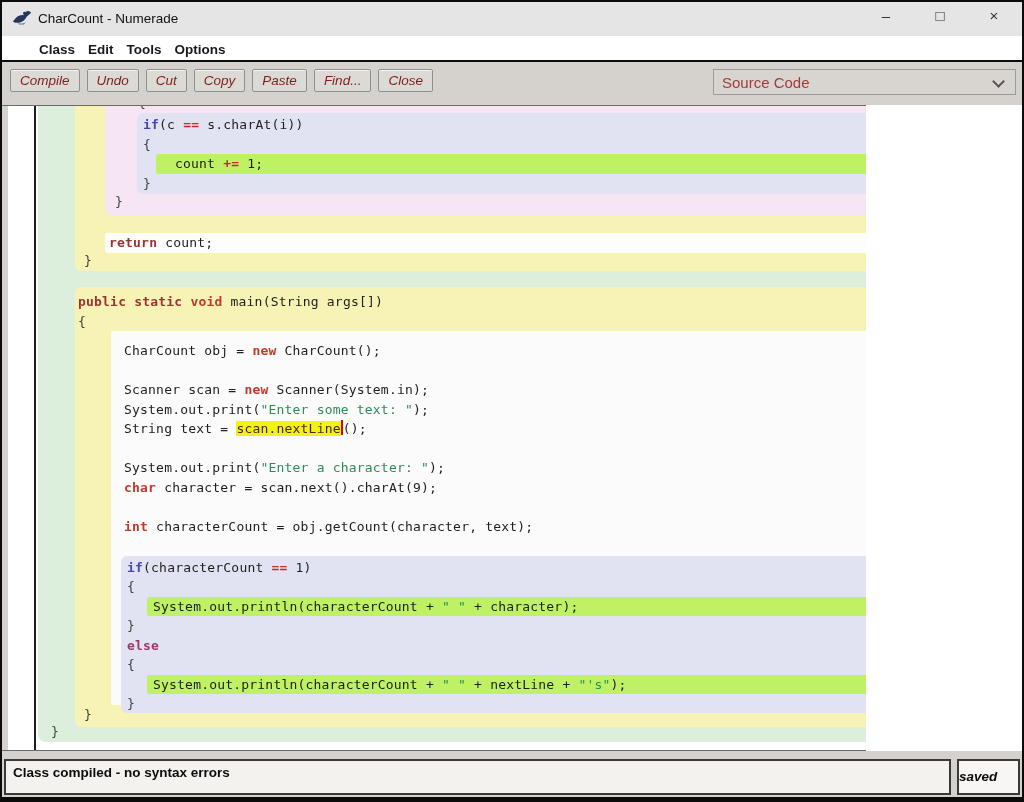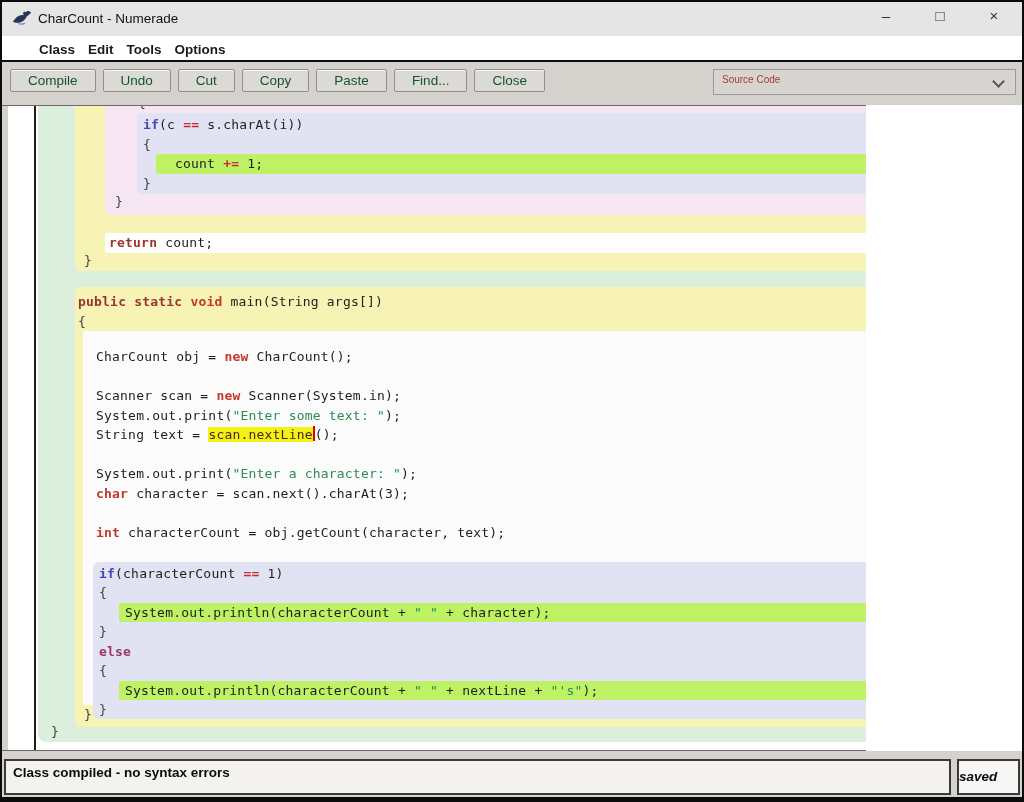--- a/index.html
+++ b/index.html
@@ -15,25 +15,25 @@
 
   
   .menubar{position:absolute;left:15px;top:36px;width:1009px;height:22px;display:flex;gap:13px;
     padding-left:22px;box-sizing:border-box;align-items:center;}
   .menubar span{font-size:13.5px;font-weight:600;color:#191919;}
   .menuline{position:absolute;left:0;top:58px;width:1020px;height:2px;background:#0c0c0c;}
 
   
   .toolbar{position:absolute;left:0;top:60px;width:1020px;height:43px;background:#d5d2cd;}
   .tb-buttons{position:absolute;left:8px;top:7px;display:flex;gap:7px;}
-  .tb-btn{background:#dcdad5;border:1px solid #8f8f8f;border-radius:2px;padding:3px 17px;
-    font-size:13.5px;color:#14532d;box-shadow:inset 0 1px 0 #f6f6f4;font-family:"Liberation Sans",sans-serif;}
+  .tb-btn{background:#dcdad5;border:1px solid #8f8f8f;border-radius:2px;padding:3px 9px;
+    font-size:13.5px;color:#7f1d1d;box-shadow:inset 0 1px 0 #f6f6f4;font-family:"Liberation Sans",sans-serif;font-style:italic;}
   .combo{position:absolute;left:711px;top:7px;width:303px;height:26px;background:#d8d5d0;
     border:1px solid #9b9b9b;box-sizing:border-box;}
-  .combo-value{position:absolute;left:8px;top:4px;font-size:10px;color:#a33b3b;}
+  .combo-value{position:absolute;left:8px;top:4px;font-size:15px;color:#a33b3b;}
   .combo-chev{position:absolute;right:12px;top:7px;width:7px;height:7px;
     border-right:2px solid #555;border-bottom:2px solid #555;transform:rotate(45deg);}
 
   
   .panel{position:absolute;left:0;top:103px;width:864px;height:646px;background:#fff;
     border-top:1px solid #6a6a6a;border-bottom:1px solid #6a6a6a;box-sizing:border-box;overflow:hidden;
     font-family:"DejaVu Sans Mono",monospace;font-size:13px;color:#1e1e1e;letter-spacing:0.2px;}
   .gutter{position:absolute;left:0;top:0;bottom:0;width:34px;background:#fff;
     border-left:6px solid #d5d2cd;border-right:2px solid #1d1d1d;box-sizing:border-box;}
   .cl{height:19.5px;line-height:19.5px;white-space:pre;padding-left:6px;}
@@ -60,22 +60,22 @@
     border-radius:6px;padding-top:2px;box-sizing:border-box;}
   .lav1-strip{margin-left:19px;margin-right:6px;padding-left:19px;}
   .pink-close{position:absolute;left:4px;top:86px;}
   .return-strip{position:absolute;left:30px;top:127px;width:852px;height:19.5px;line-height:19.5px;
     background:#fdfdfc;padding-left:4px;box-sizing:border-box;border-radius:2px;white-space:pre;}
   .y1-close{position:absolute;left:3px;top:145px;}
 
   .blk-yellow2{position:absolute;left:37px;top:181px;width:901px;height:440px;background:#f6f3b4;
     border-radius:6px;padding-top:5px;box-sizing:border-box;}
   .y2-line{padding-left:3px;}
-  .whitepanel{position:absolute;left:8px;top:44px;width:863px;height:374px;background:#fbfbfb;
-    border-radius:2px;padding-top:16px;box-sizing:border-box;}
+  .whitepanel{position:absolute;left:36px;top:44px;width:863px;height:374px;background:#fbfbfb;
+    border-radius:2px;padding-top:10px;box-sizing:border-box;}
   .wp-line{padding-left:13px;}
   .blk-lav2{margin-left:10px;width:845px;height:157px;background:#e1e2f2;border-radius:6px;
     padding-top:2px;box-sizing:border-box;}
   .lav2-strip{margin-left:26px;margin-right:6px;padding-left:6px;}
   .y2-close{position:absolute;left:3px;top:418px;}
   .green-close{position:absolute;left:7px;top:616px;}
 
   
   .scrollbar{position:absolute;left:982px;top:0;bottom:0;width:26px;background:#f8f8f8;
     border:1px solid #cfcfcf;box-sizing:border-box;}
@@ -164,21 +164,21 @@
         <div class="cl y2-line"><span class="t-k1">public static</span><span class="t-p"> </span><span class="t-k2">void</span><span class="t-p"> main(String args[])</span></div>
         <div class="cl y2-line"><span class="t-br">{</span></div>
         <div class="whitepanel">
           <div class="cl wp-line"><span class="t-p">CharCount obj = </span><span class="t-k2">new</span><span class="t-p"> CharCount();</span></div>
           <div class="cl wp-line"></div>
           <div class="cl wp-line"><span class="t-p">Scanner scan = </span><span class="t-k2">new</span><span class="t-p"> Scanner(System.in);</span></div>
           <div class="cl wp-line"><span class="t-p">System.out.print(</span><span class="t-st">"Enter some text: "</span><span class="t-p">);</span></div>
           <div class="cl wp-line"><span class="t-p">String text = </span><span class="t-hl">scan.nextLine</span><span class="t-cur"></span><span class="t-p">();</span></div>
           <div class="cl wp-line"></div>
           <div class="cl wp-line"><span class="t-p">System.out.print(</span><span class="t-st">"Enter a character: "</span><span class="t-p">);</span></div>
-          <div class="cl wp-line"><span class="t-k2">char</span><span class="t-p"> character = scan.next().charAt(3);</span></div>
+          <div class="cl wp-line"><span class="t-k2">char</span><span class="t-p"> character = scan.next().charAt(9);</span></div>
           <div class="cl wp-line"></div>
           <div class="cl wp-line"><span class="t-k2">int</span><span class="t-p"> characterCount = obj.getCount(character, text);</span></div>
           <div class="cl wp-line"></div>
           <div class="blk-lav2">
             <div class="cl"><span class="t-kif">if</span><span class="t-p">(characterCount </span><span class="t-op">==</span><span class="t-p"> 1)</span></div>
             <div class="cl"><span class="t-br">{</span></div>
             <div class="cl strip lav2-strip"><span class="t-p">System.out.println(characterCount + </span><span class="t-st">" "</span><span class="t-p"> + character);</span></div>
             <div class="cl"><span class="t-br">}</span></div>
             <div class="cl"><span class="t-kel">else</span></div>
             <div class="cl"><span class="t-br">{</span></div>

